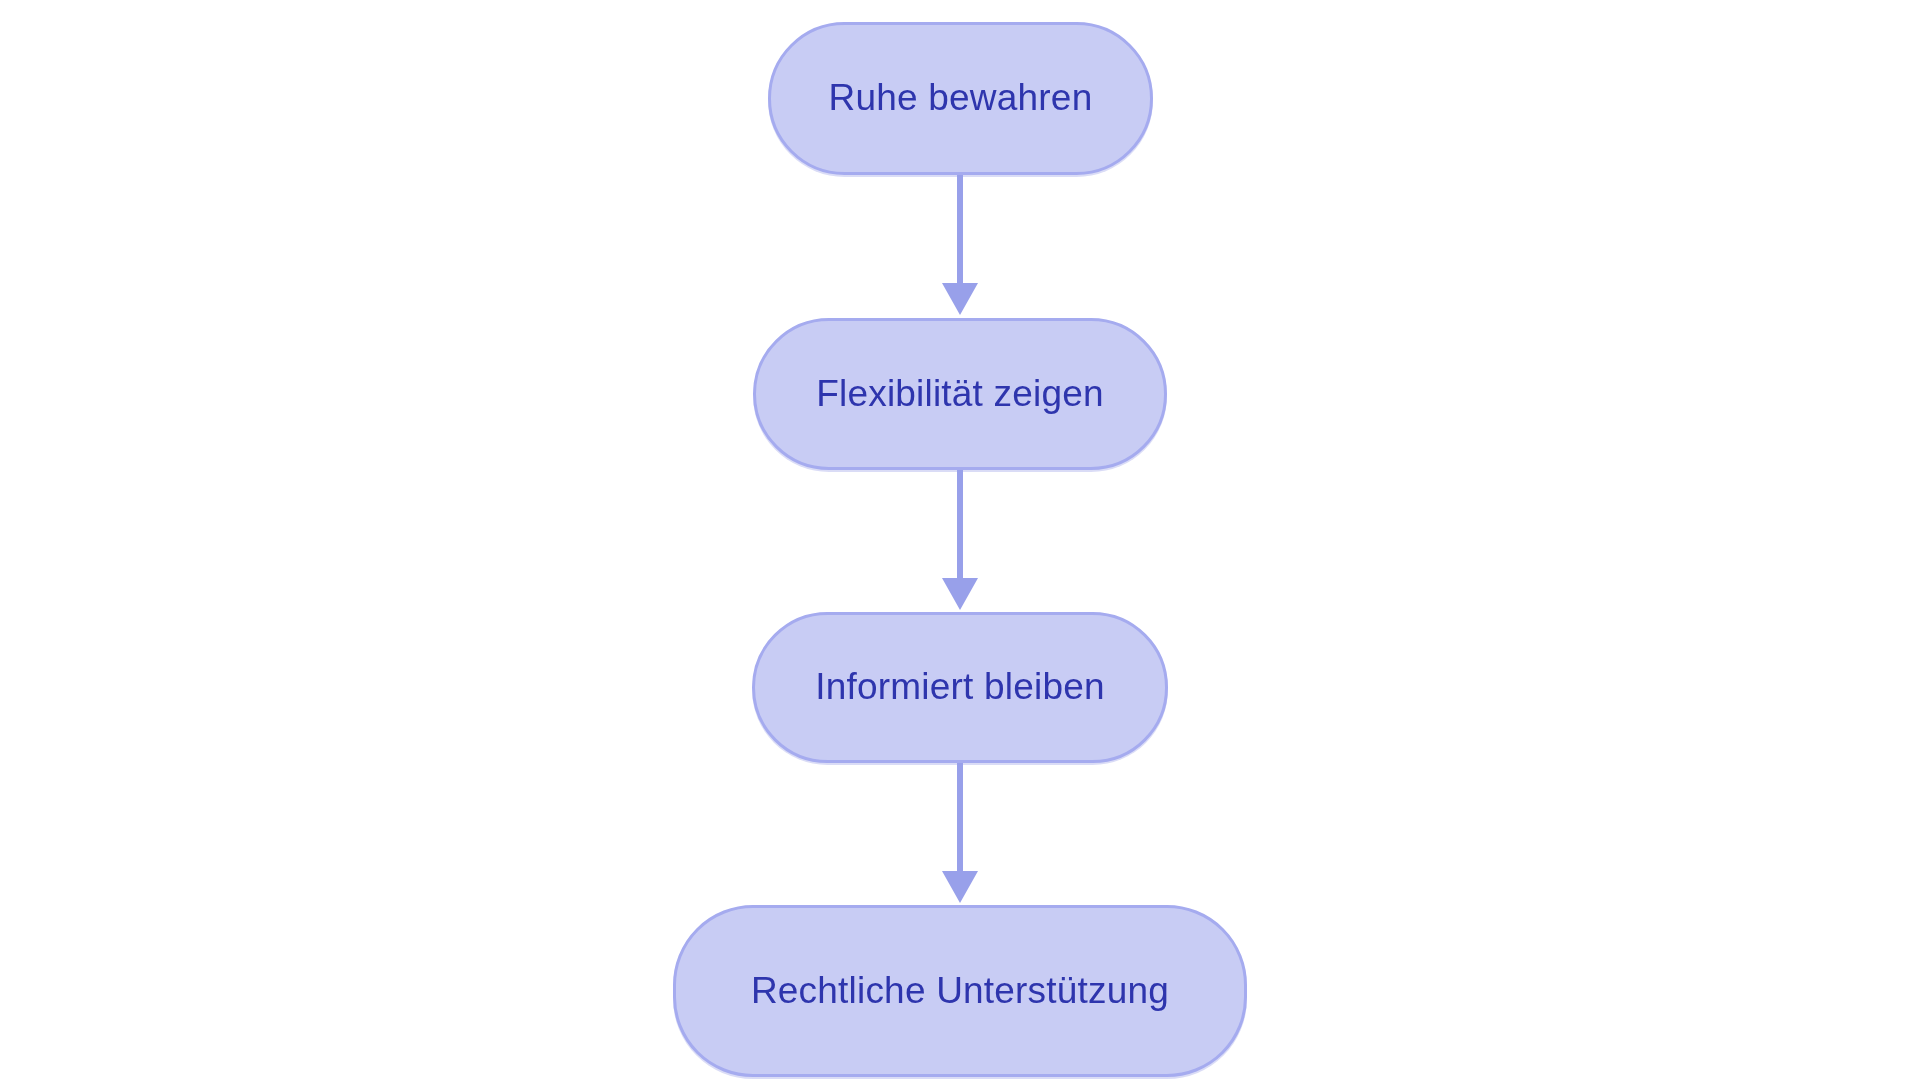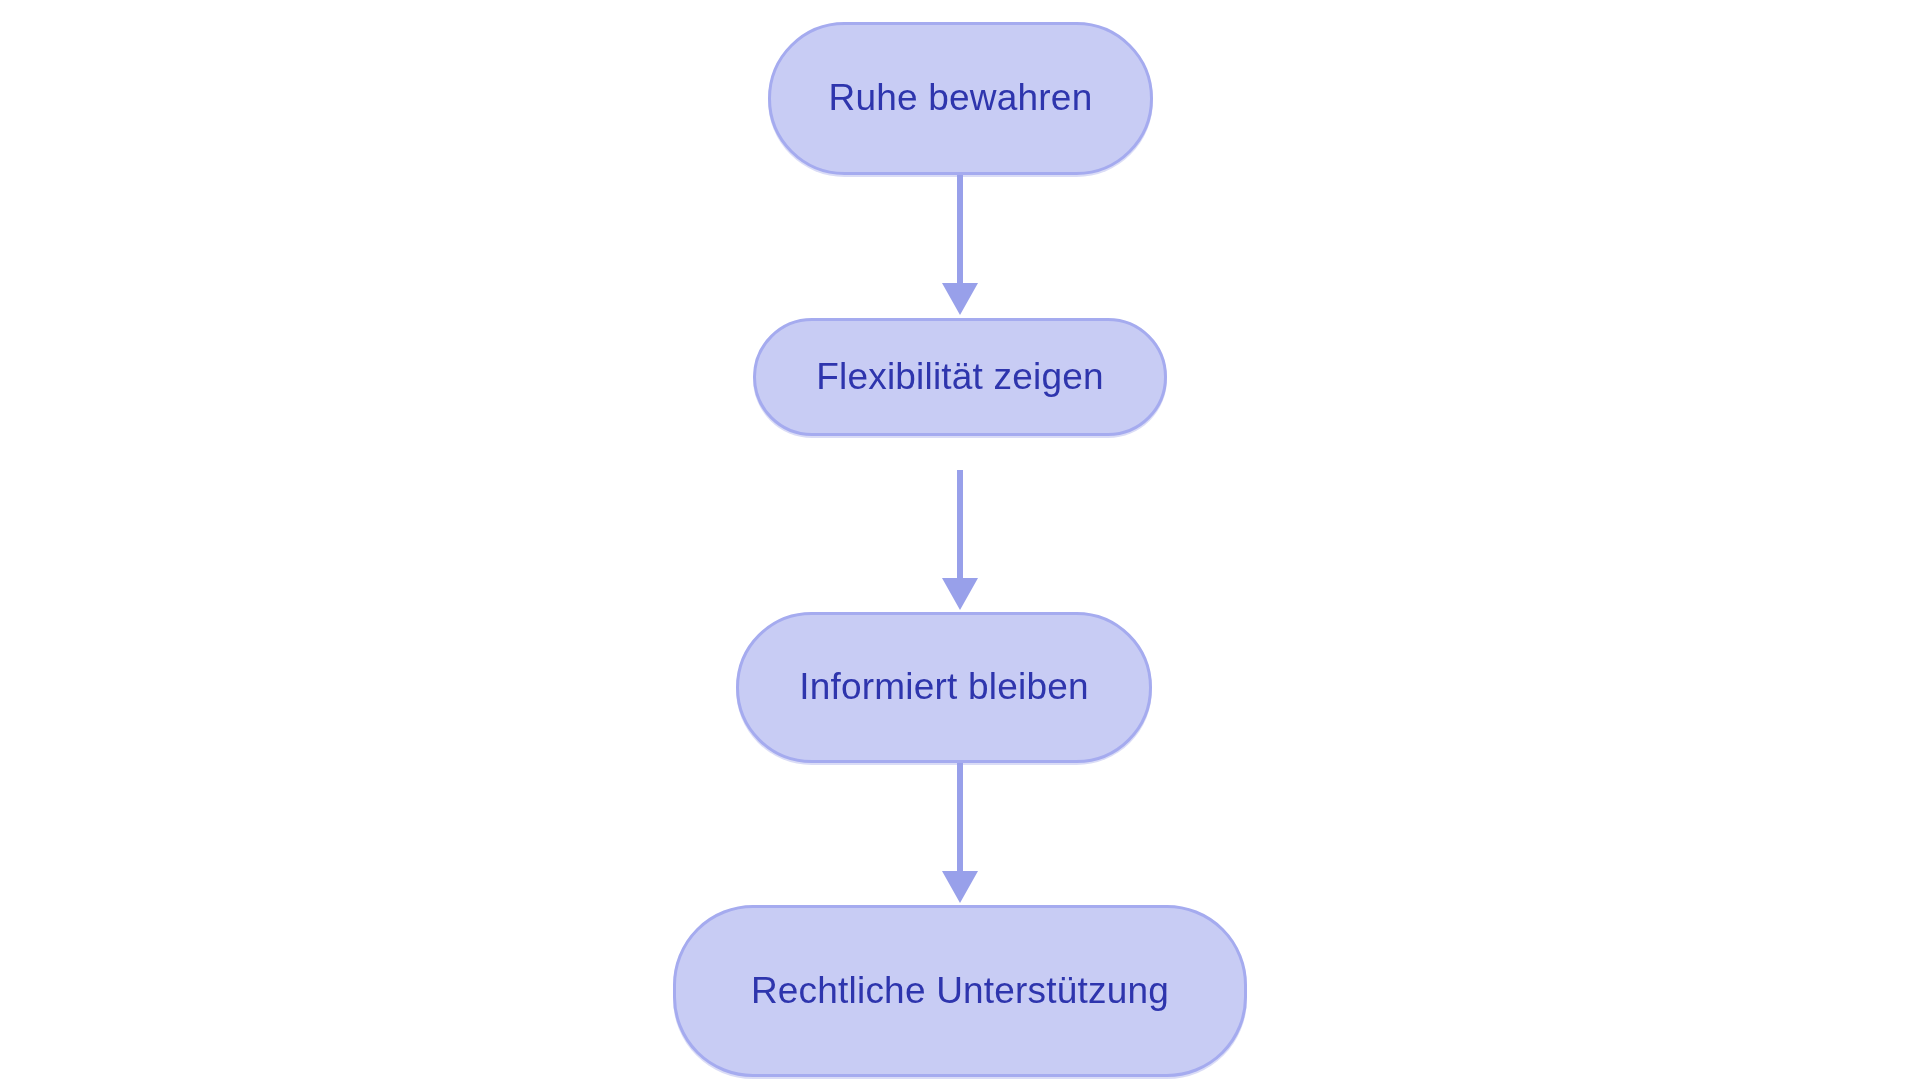--- a/index.html
+++ b/index.html
@@ -31,22 +31,22 @@
     justify-content: center;
   }
   .node-label {
     color: var(--node-text, #2e35ad);
     font-size: 37px;
     line-height: 1.2;
     white-space: nowrap;
     letter-spacing: 0.2px;
   }
   .n1 { left: 768px; top: 22px;  width: 385px; height: 153px; }
-  .n2 { left: 753px; top: 318px; width: 414px; height: 118px; }
-  .n3 { left: 736px; top: 612px; width: 416px; height: 151px; }
+  .n2 { left: 753px; top: 318px; width: 414px; height: 152px; }
+  .n3 { left: 752px; top: 612px; width: 416px; height: 151px; }
   .n4 { left: 673px; top: 905px; width: 574px; height: 172px; }
 
   .edge {
     position: absolute;
     left: 942px;        
     width: 36px;
   }
   .e1 { top: 175px; height: 140px; }
   .e2 { top: 470px; height: 140px; }
   .e3 { top: 763px; height: 140px; }

